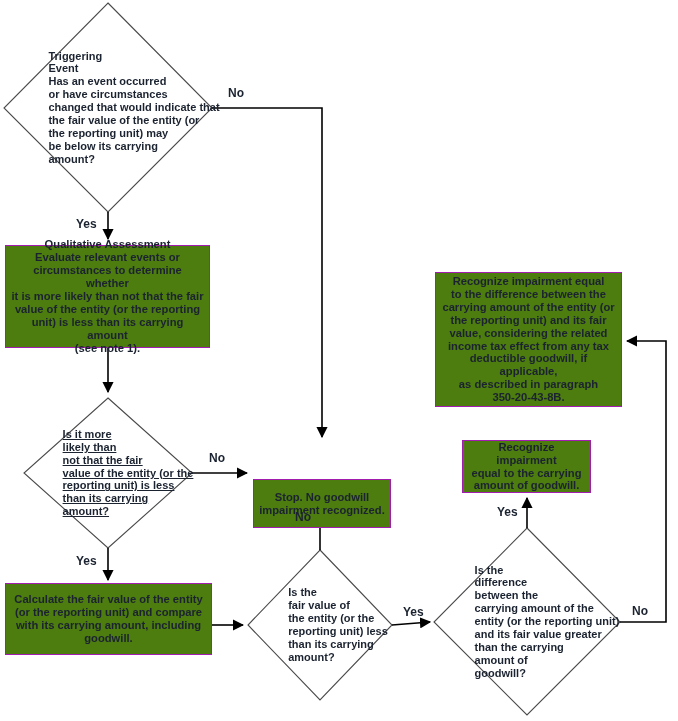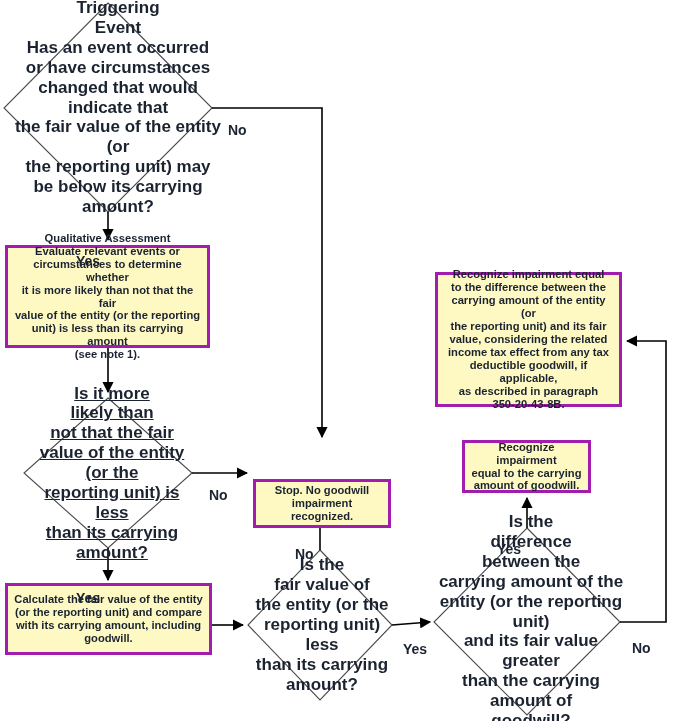--- a/index.html
+++ b/index.html
@@ -31,53 +31,52 @@
     display: flex;
     align-items: center;
     justify-content: center;
     text-align: center;
     color: #1b2330;
     font-weight: bold;
     line-height: 1.16;
     white-space: pre-line;
   }
   .box {
-    border: 3px solid #a21caf;
-    background: #fef9c3;
+    border: 1px solid #a21caf;
+    background: #4d7c0f;
     font-size: 11.2px;
     padding: 16px 5px;
   }
   .diamond-wrap {
     position: absolute;
   }
   .diamond-text {
     position: absolute;
-    left: 0;
+    left: 16px;
     top: 0;
     width: 100%;
     height: 100%;
     display: flex;
     align-items: center;
     justify-content: center;
-    text-align: center;
+    text-align: left;
     color: #1b2330;
     font-weight: bold;
-    font-size: 17px;
+    font-size: 11px;
     line-height: 1.17;
     white-space: pre-line;
     pointer-events: none;
   }
   .edge-label {
     position: absolute;
     color: #1b2330;
     font-weight: bold;
-    font-size: 14px;
+    font-size: 12px;
     background: transparent;
     white-space: nowrap;
-    margin-top: 36px;
   }
 </style>
 </head>
 <body>
 
 <div id="canvas">
 
   <svg id="edges" viewBox="0 0 678 721" xmlns="http://www.w3.org/2000/svg">
     <defs>
       <marker id="arrow" viewBox="0 0 10 10" refX="9" refY="5" markerWidth="7" markerHeight="7" orient="auto-start-reverse">

